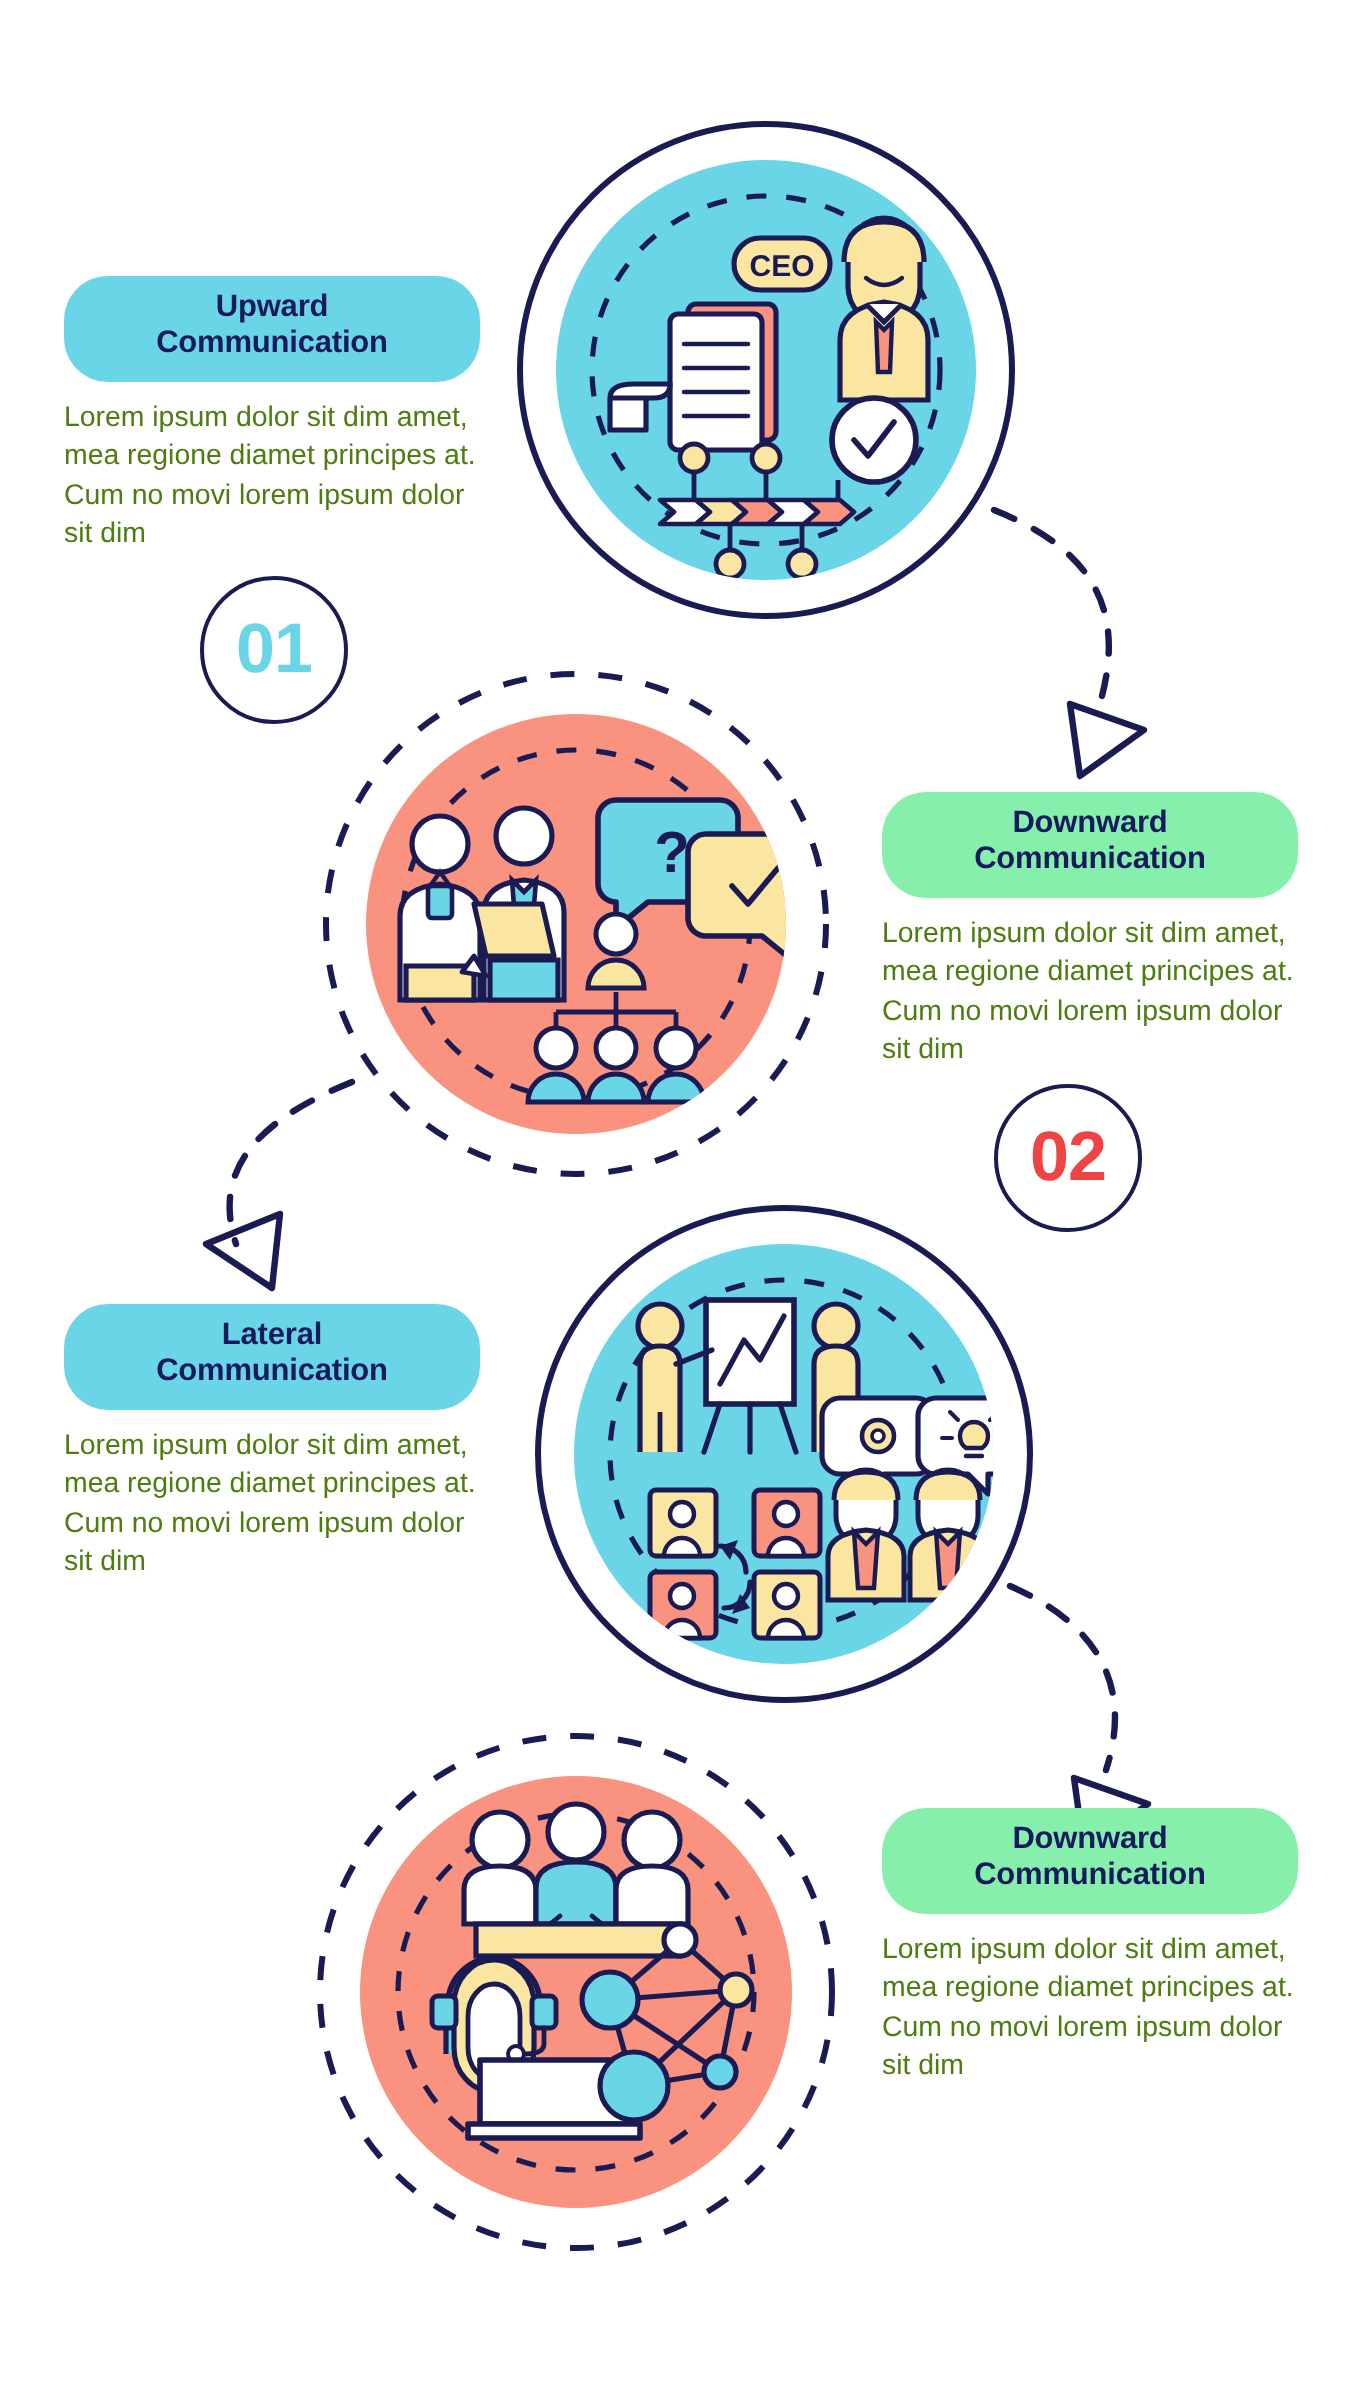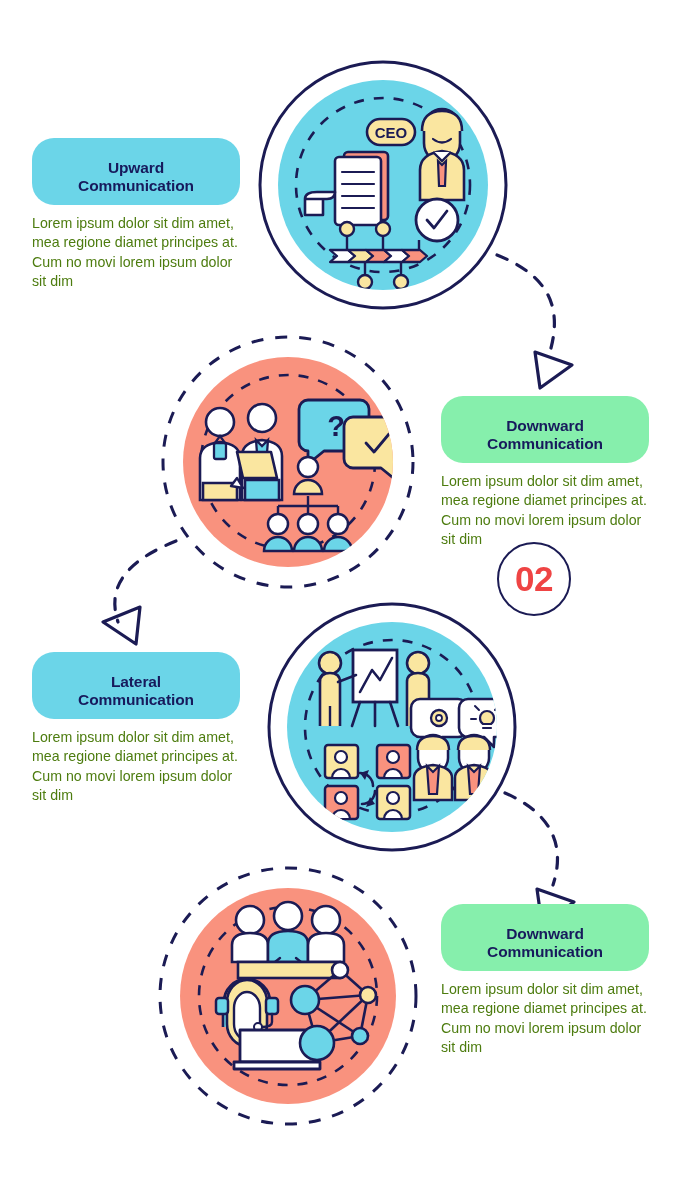--- a/index.html
+++ b/index.html
@@ -30,21 +30,21 @@
   .block {
     position: absolute;
     width: 208px;
   }
   .block.left  { left: 32px;  text-align: left; }
   .block.right { left: 441px; text-align: left; }
 
   .pill {
     display: block;
     border-radius: 22px;
-    padding: 21px 10px 9px;
+    padding: 7px 10px 9px;
     text-align: center;
     font-size: 15.5px;
     font-weight: bold;
     line-height: 1.18;
     color: #171a5c;
     letter-spacing: -0.1px;
   }
   .pill.blue  { background: #6BD5E8; }
   .pill.coral { background: #86efac; }
 
@@ -339,20 +339,21 @@
     </g>
   </svg>
 
   <div class="block left" style="top:138px;">
     <div class="pill blue">
       <span>Upward</span><br>
       <span>Communication</span>
     </div>
     <div class="desc">Lorem ipsum dolor sit dim amet, mea regione diamet principes at. Cum no movi lorem ipsum dolor sit dim</div>
   </div>
+  <div class="badge blue" style="left:100px; top:288px;">01</div>
 
   <div class="block right" style="top:396px;">
     <div class="pill coral">
       <span>Downward</span><br>
       <span>Communication</span>
     </div>
     <div class="desc">Lorem ipsum dolor sit dim amet, mea regione diamet principes at. Cum no movi lorem ipsum dolor sit dim</div>
   </div>
   <div class="badge coral" style="left:497px; top:542px;">02</div>
 

